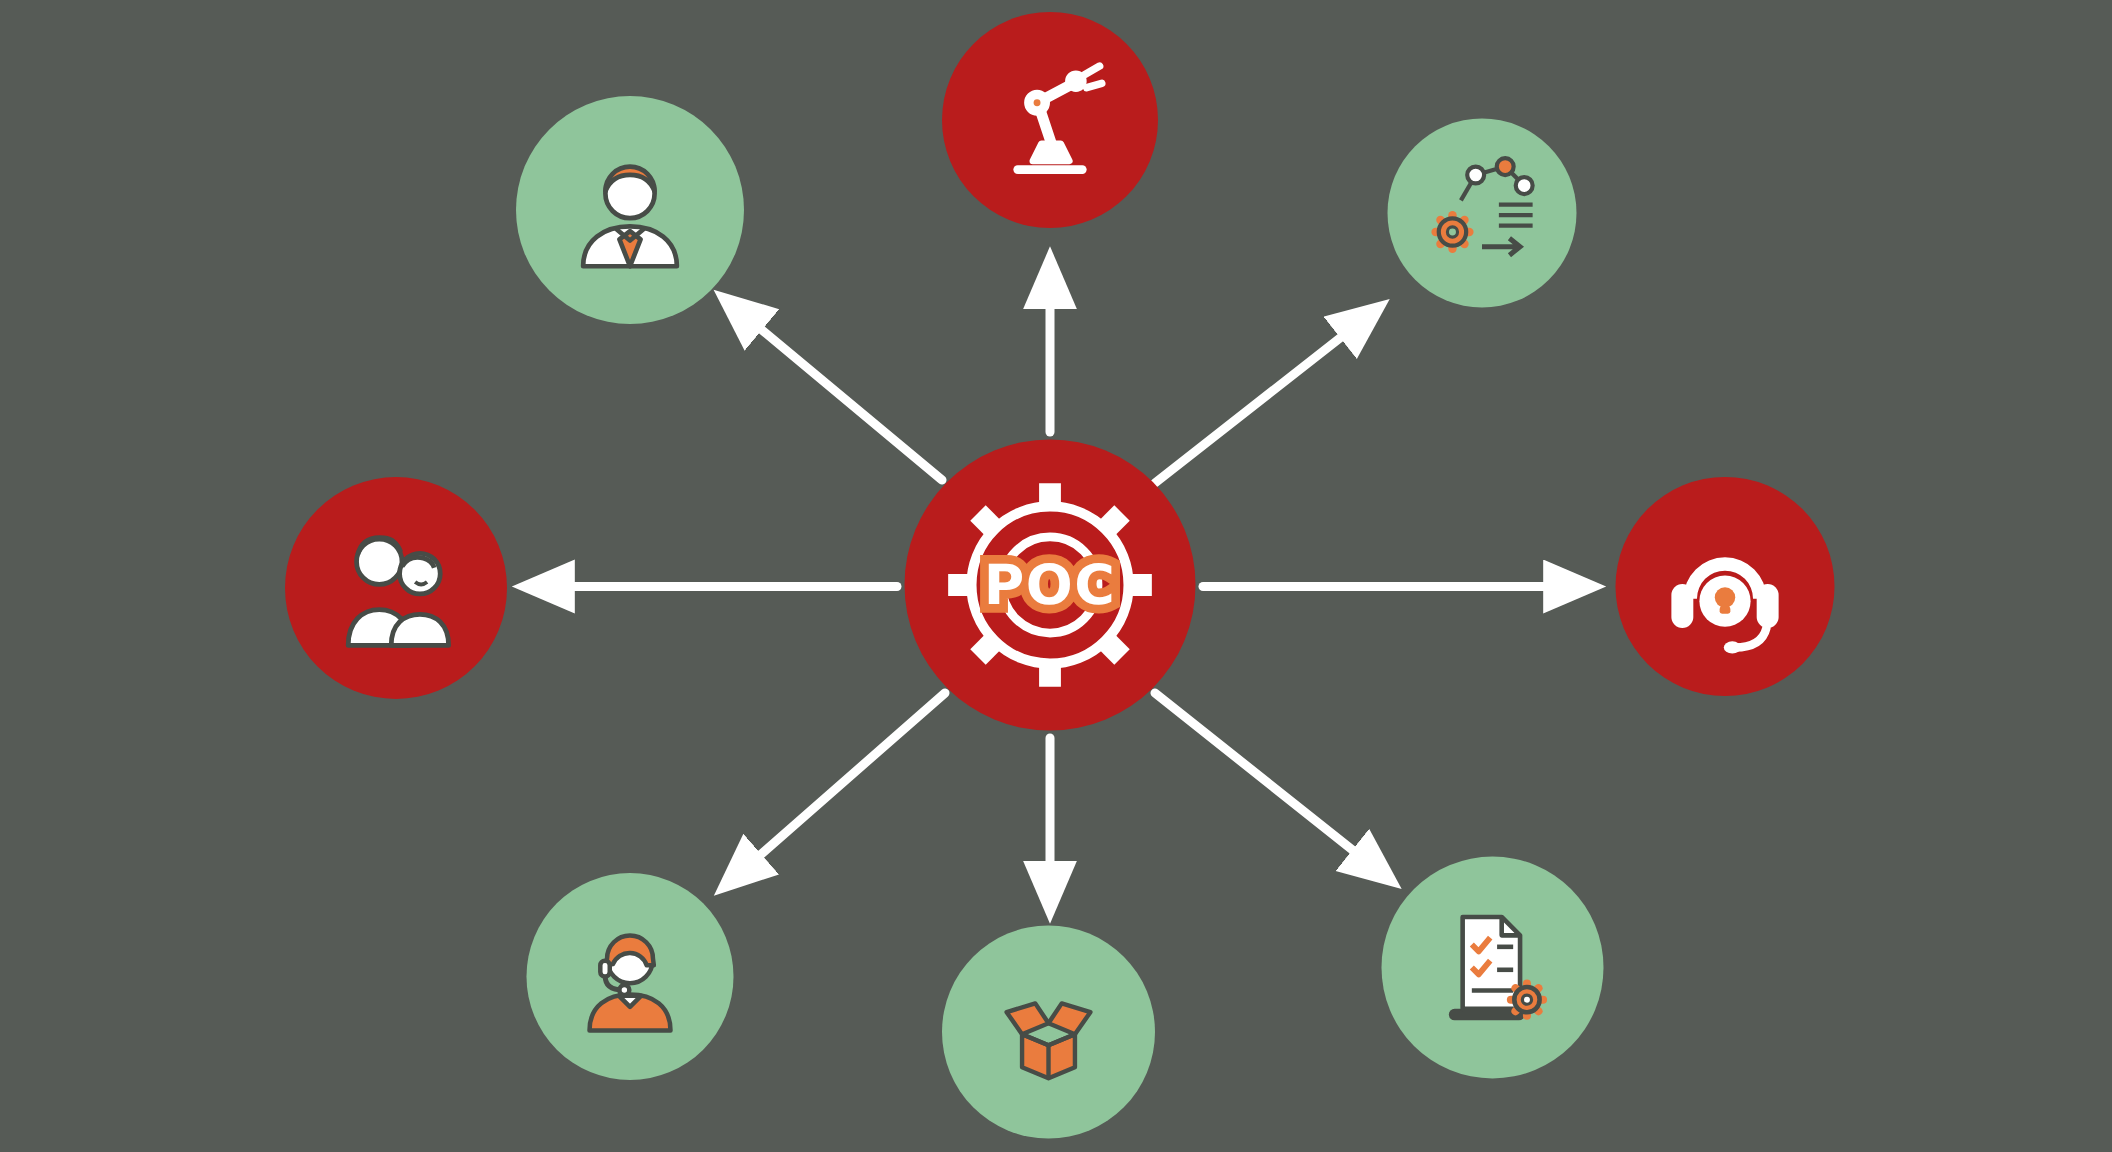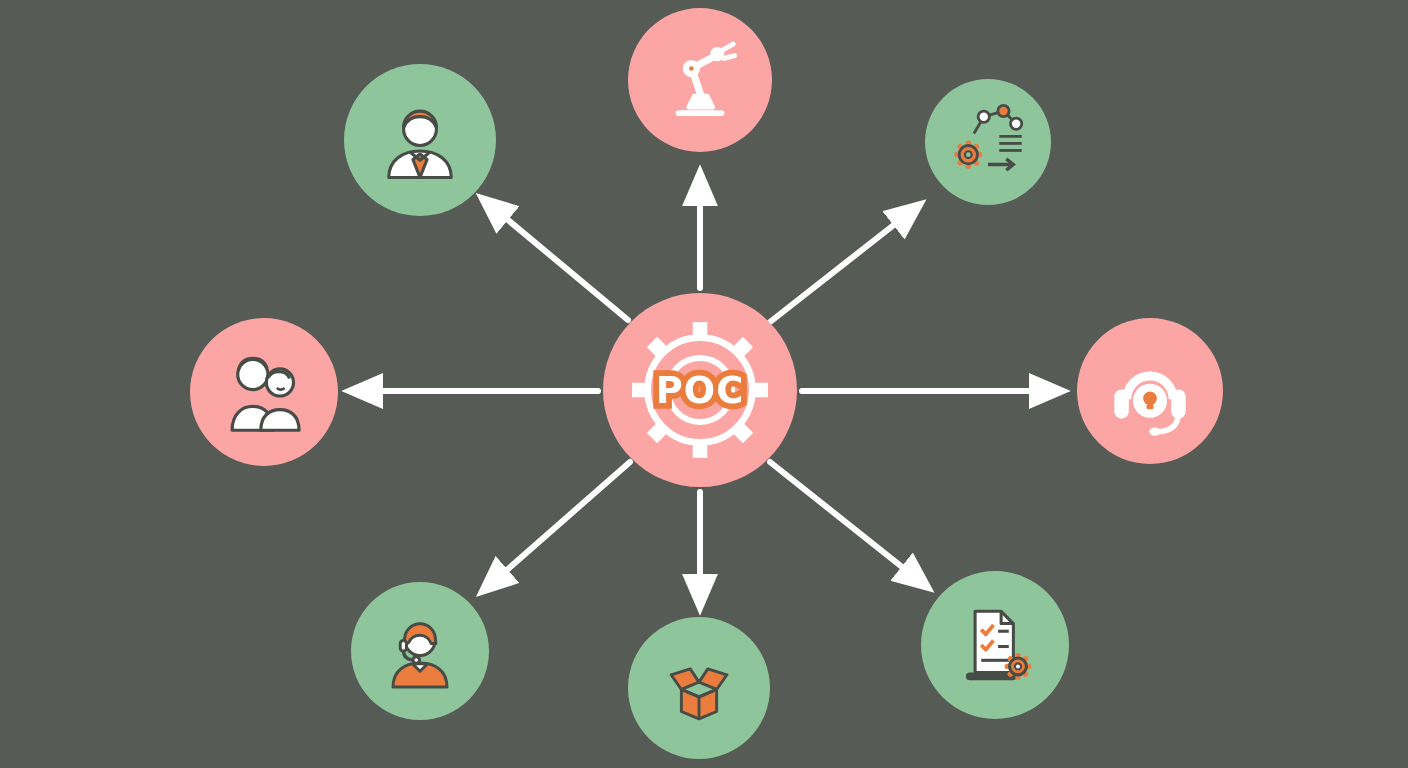--- a/index.html
+++ b/index.html
@@ -16,21 +16,21 @@
     left: 0; top: 0;
     width: 1408px; height: 768px;
   }
   .node {
     position: absolute;
     border-radius: 50%;
     display: flex;
     align-items: center;
     justify-content: center;
   }
-  .orange { background: #fca5a5; }
+  .orange { background: #b91c1c; }
   .green  { background: #8fc59b; }
 
   .node-center       { left: 603px; top: 293px; width: 194px; height: 194px; }
   .node-top          { left: 628px; top:   8px; width: 144px; height: 144px; }
   .node-top-left     { left: 344px; top:  64px; width: 152px; height: 152px; }
   .node-top-right    { left: 925px; top:  79px; width: 126px; height: 126px; }
   .node-left         { left: 190px; top: 318px; width: 148px; height: 148px; }
   .node-right        { left: 1077px; top: 318px; width: 146px; height: 146px; }
   .node-bottom-left  { left: 351px; top: 582px; width: 138px; height: 138px; }
   .node-bottom       { left: 628px; top: 617px; width: 142px; height: 142px; }

